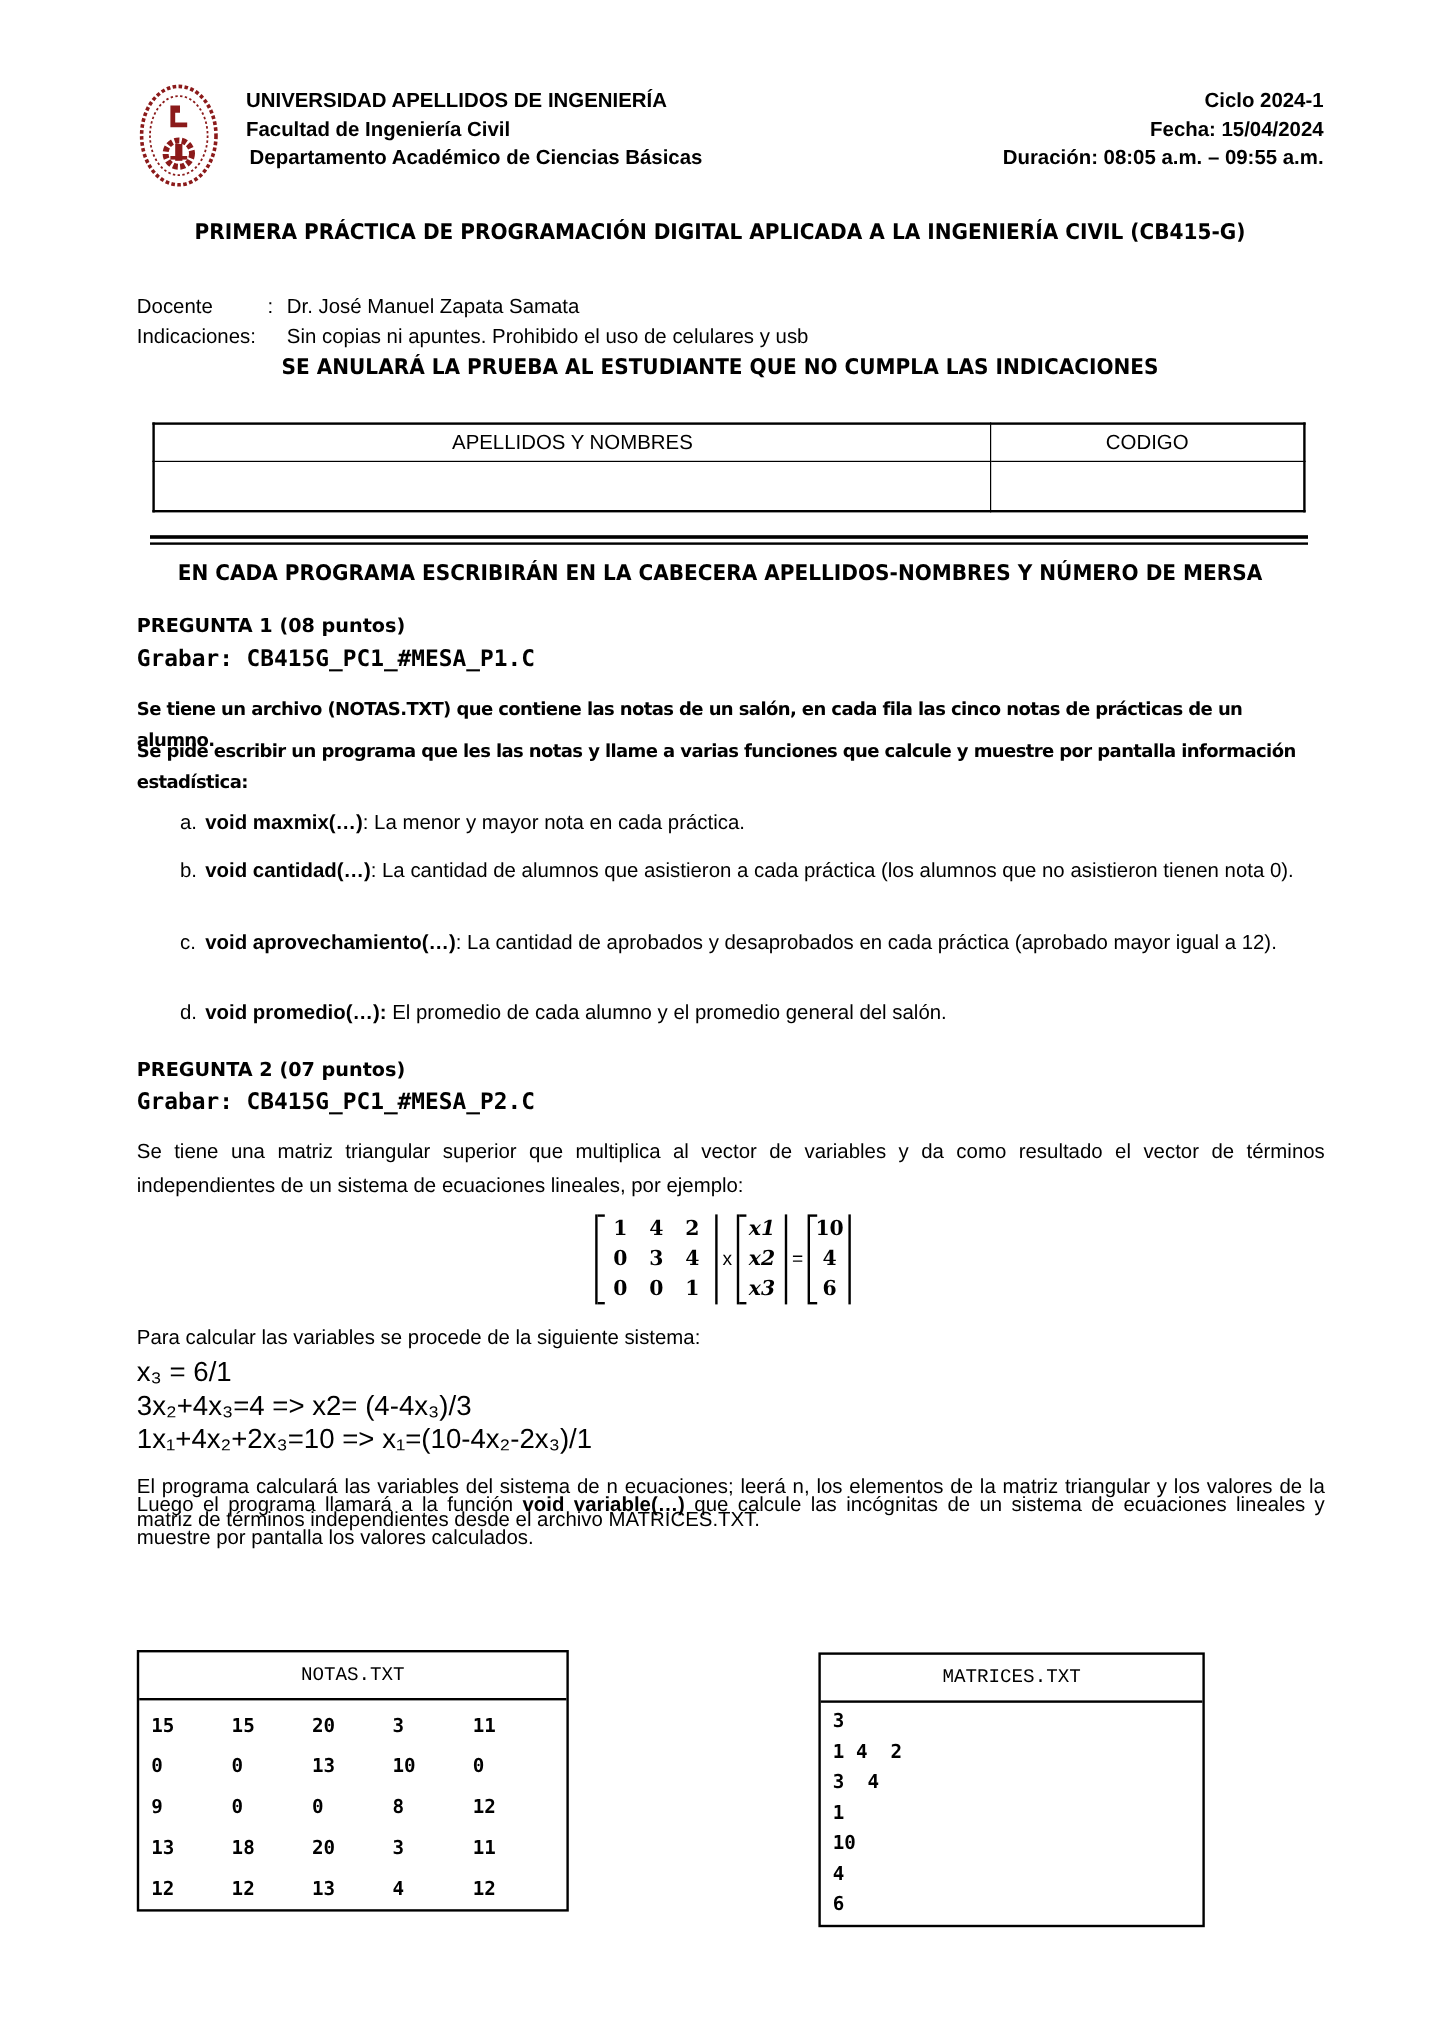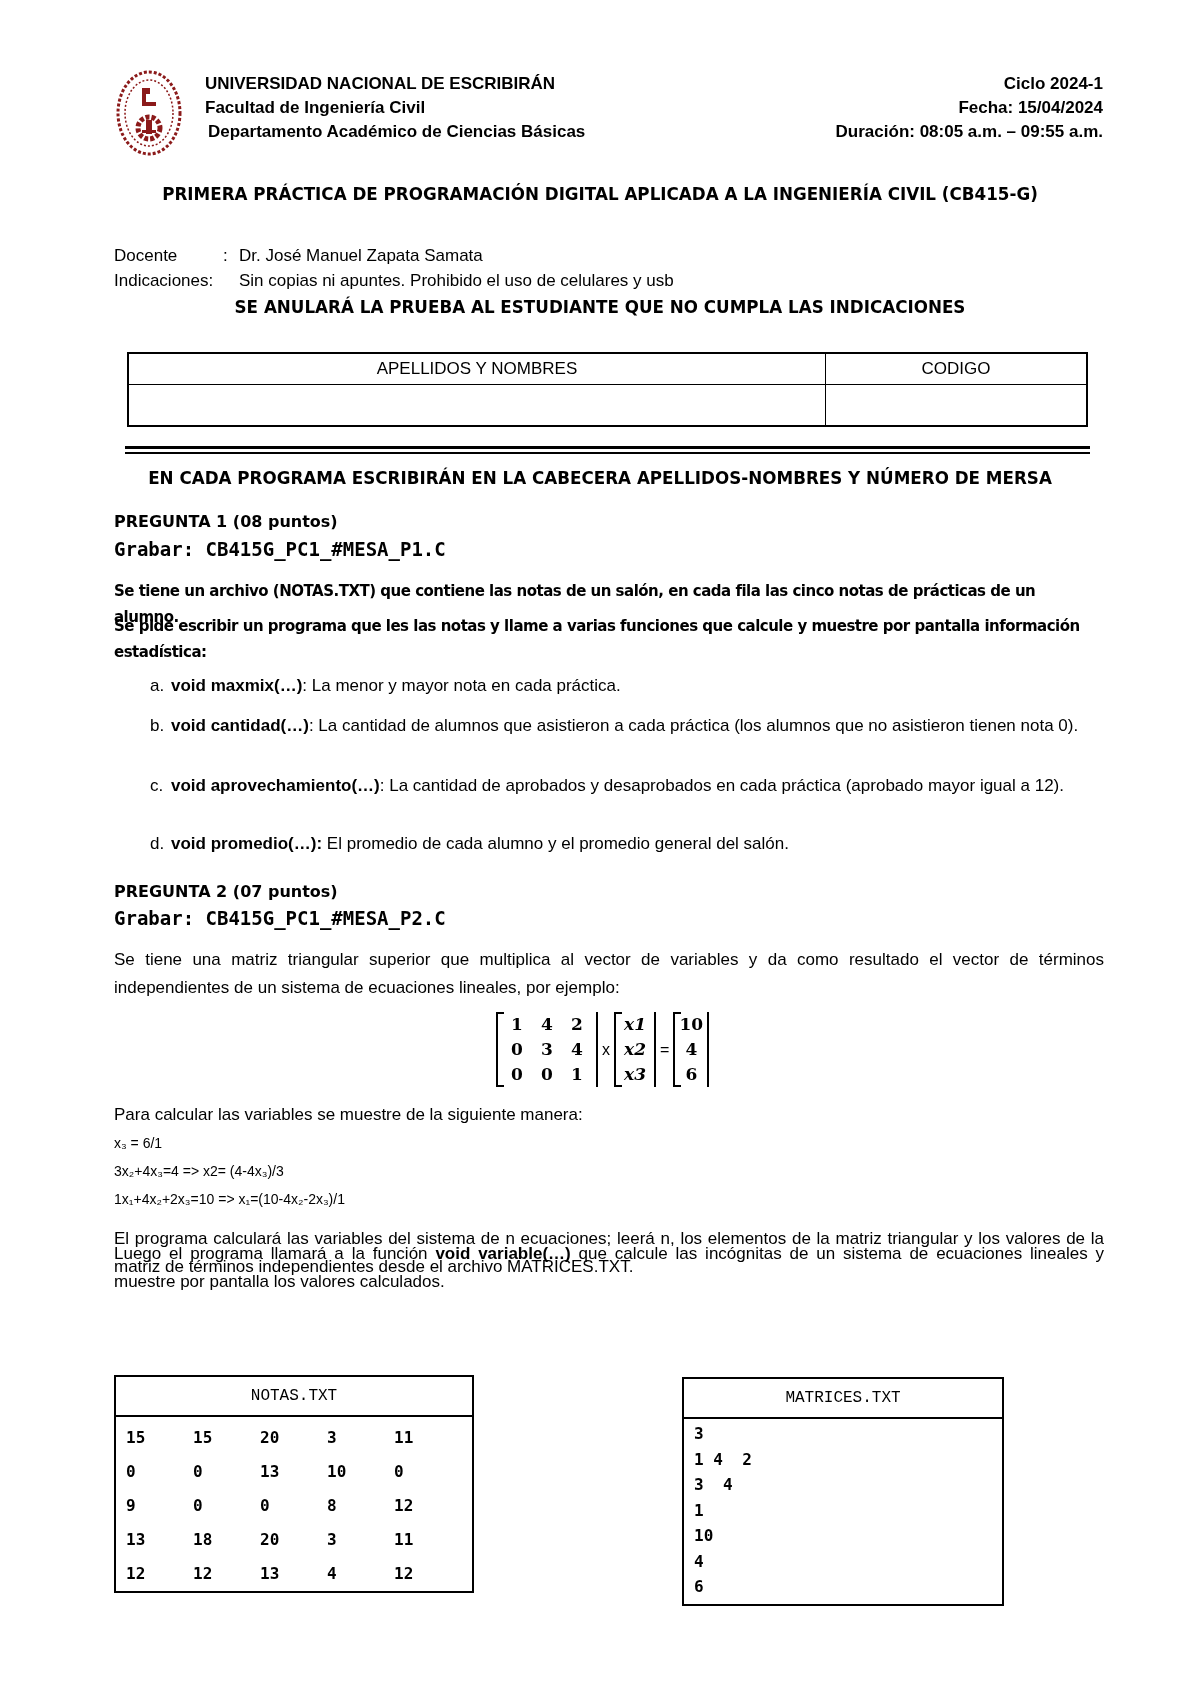--- a/index.html
+++ b/index.html
@@ -23,21 +23,21 @@
   .li .mk { position: absolute; left: 0; top: 0; }
   .li .tx { display: block; margin-left: 21px; text-align: justify; }
   .li b { font-weight: bold; }
   .matrix { left: 496px; top: 1012px; font-family: "DejaVu Serif", serif; font-weight: bold; font-size: 17px; display: flex; align-items: center; }
   .mat { display: grid; border-left: 2px solid #000; border-right: 2px solid #000; padding: 0 4px; position: relative; line-height: 25px; }
   .mat::before, .mat::after { content: ""; position: absolute; left: 0; width: 6px; height: 2px; background: #000; }
   .mat::before { top: 0; } .mat::after { bottom: 0; }
   .mat .cell { text-align: center; min-width: 24px; }
   .mat.vars .cell { font-style: italic; min-width: 30px; }
   .op { font-family: "Liberation Sans", sans-serif; font-weight: normal; margin: 0 4px; font-size: 16px; }
-  .eq { left: 114px; font-size: 14px; line-height: 28px; }
+  .eq { left: 114px; font-size: 23px; line-height: 28px; }
   .file { position: absolute; border: 2px solid #000; font-family: "DejaVu Sans Mono", monospace; font-size: 16px; font-weight: bold; }
   .file .fh { font-family: Liberation Mono, monospace; text-align: center; font-weight: normal; font-size: 16px; border-bottom: 2px solid #000; }
   .notas { left: 114px; top: 1375px; width: 356px; }
   .notas .fh { height: 38px; line-height: 38px; }
   .notas .row { display: flex; height: 34px; line-height: 34px; padding-left: 10px; }
   .notas .row span { width: 67px; }
   .mtx { left: 682px; top: 1377px; width: 318px; }
   .mtx .fh { height: 38px; line-height: 38px; }
   .mtx .ln { padding-left: 10px; height: 25.5px; line-height: 25.5px; white-space: pre; }
 </style>
@@ -46,21 +46,21 @@
 
 <svg class="abs logo" viewBox="0 0 66 86">
   <ellipse cx="33" cy="43" rx="31" ry="41" fill="none" stroke="#8B1A1A" stroke-width="3" stroke-dasharray="3 2"></ellipse>
   <ellipse cx="33" cy="43" rx="24" ry="33" fill="none" stroke="#8B1A1A" stroke-width="1.5" stroke-dasharray="2 2"></ellipse>
   <path d="M26 18 h8 v6 h-4 v8 h10 v4 h-14 z" fill="#8B1A1A"></path>
   <circle cx="33" cy="58" r="11" fill="none" stroke="#8B1A1A" stroke-width="5" stroke-dasharray="4 2"></circle>
   <rect x="30" y="50" width="6" height="14" fill="#8B1A1A"></rect>
   <rect x="26" y="60" width="14" height="3" fill="#8B1A1A"></rect>
 </svg>
 
-<div class="abs hdr" style="left:205px; top:72px;">UNIVERSIDAD NACIONAL DE ESCRIBIRÁN</div>
+<div class="abs hdr" style="left:205px; top:72px;">UNIVERSIDAD APELLIDOS DE INGENIERÍA</div>
 <div class="abs hdr" style="left:205px; top:96px;">Facultad de Ingeniería Civil</div>
 <div class="abs hdr" style="left:208px; top:120px;">Departamento Académico de Ciencias Básicas</div>
 <div class="abs hdr" style="right:97px; top:72px; text-align:right;">Ciclo 2024-1</div>
 <div class="abs hdr" style="right:97px; top:96px; text-align:right;">Fecha: 15/04/2024</div>
 <div class="abs hdr" style="right:97px; top:120px; text-align:right;padding-left:20px;">Duración: 08:05 a.m. – 09:55 a.m.</div>
 
 <div class="abs title">PRIMERA PRÁCTICA DE PROGRAMACIÓN DIGITAL APLICADA A LA INGENIERÍA CIVIL (CB415-G)</div>
 
 <div class="abs info" style="left:114px; top:243px;">Docente</div>
 <div class="abs info" style="left:223px; top:243px;">:</div>
@@ -132,21 +132,21 @@
     <span class="cell">x3</span>
   </div>
   <span class="op">=</span>
   <div class="mat">
     <span class="cell">10</span>
     <span class="cell">4</span>
     <span class="cell">6</span>
   </div>
 </div>
 
-<div class="abs p" style="top:1101px;">Para calcular las variables se muestre de la siguiente manera:</div>
+<div class="abs p" style="top:1101px;">Para calcular las variables se procede de la siguiente sistema:</div>
 <div class="abs eq" style="top:1129px;">x₃ = 6/1</div>
 <div class="abs eq" style="top:1157px;">3x₂+4x₃=4 =&gt; x2= (4-4x₃)/3</div>
 <div class="abs eq" style="top:1185px;">1x₁+4x₂+2x₃=10 =&gt; x₁=(10-4x₂-2x₃)/1</div>
 <div class="abs p" style="top:1225px;">El programa calculará las variables del sistema de n ecuaciones; leerá n, los elementos de la matriz triangular y los valores de la matriz de términos independientes desde el archivo MATRICES.TXT.</div>
 <div class="abs p" style="top:1240px;"><span>Luego el programa llamará a la función </span><b>void variable(…)</b><span> que calcule las incógnitas de un sistema de ecuaciones lineales y muestre por pantalla los valores calculados.</span></div>
 
 <div class="file notas">
   <div class="fh">NOTAS.TXT</div>
   <div style="padding-top:4px;">
     <div class="row">

